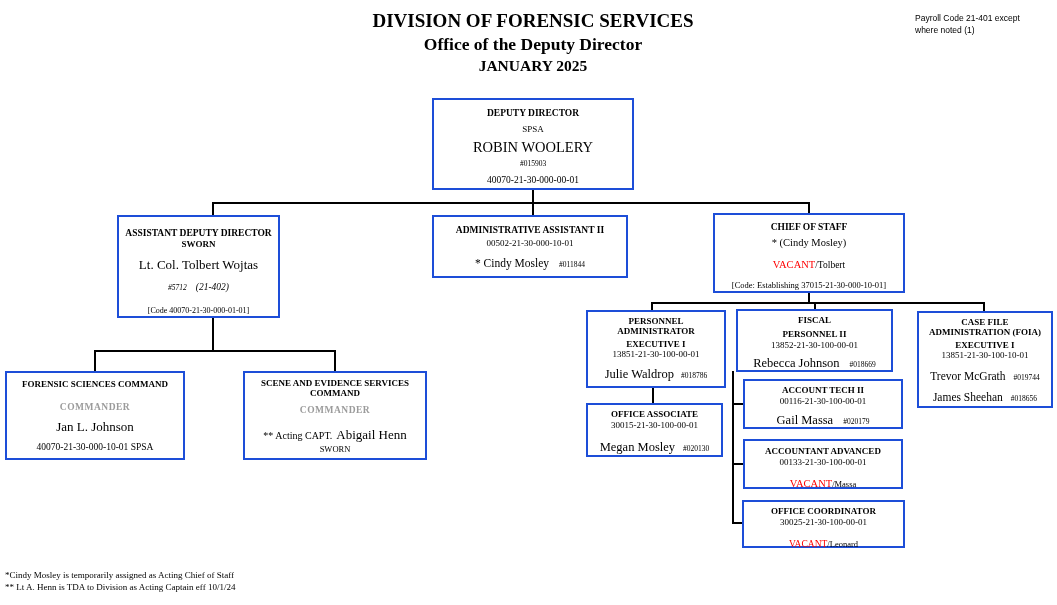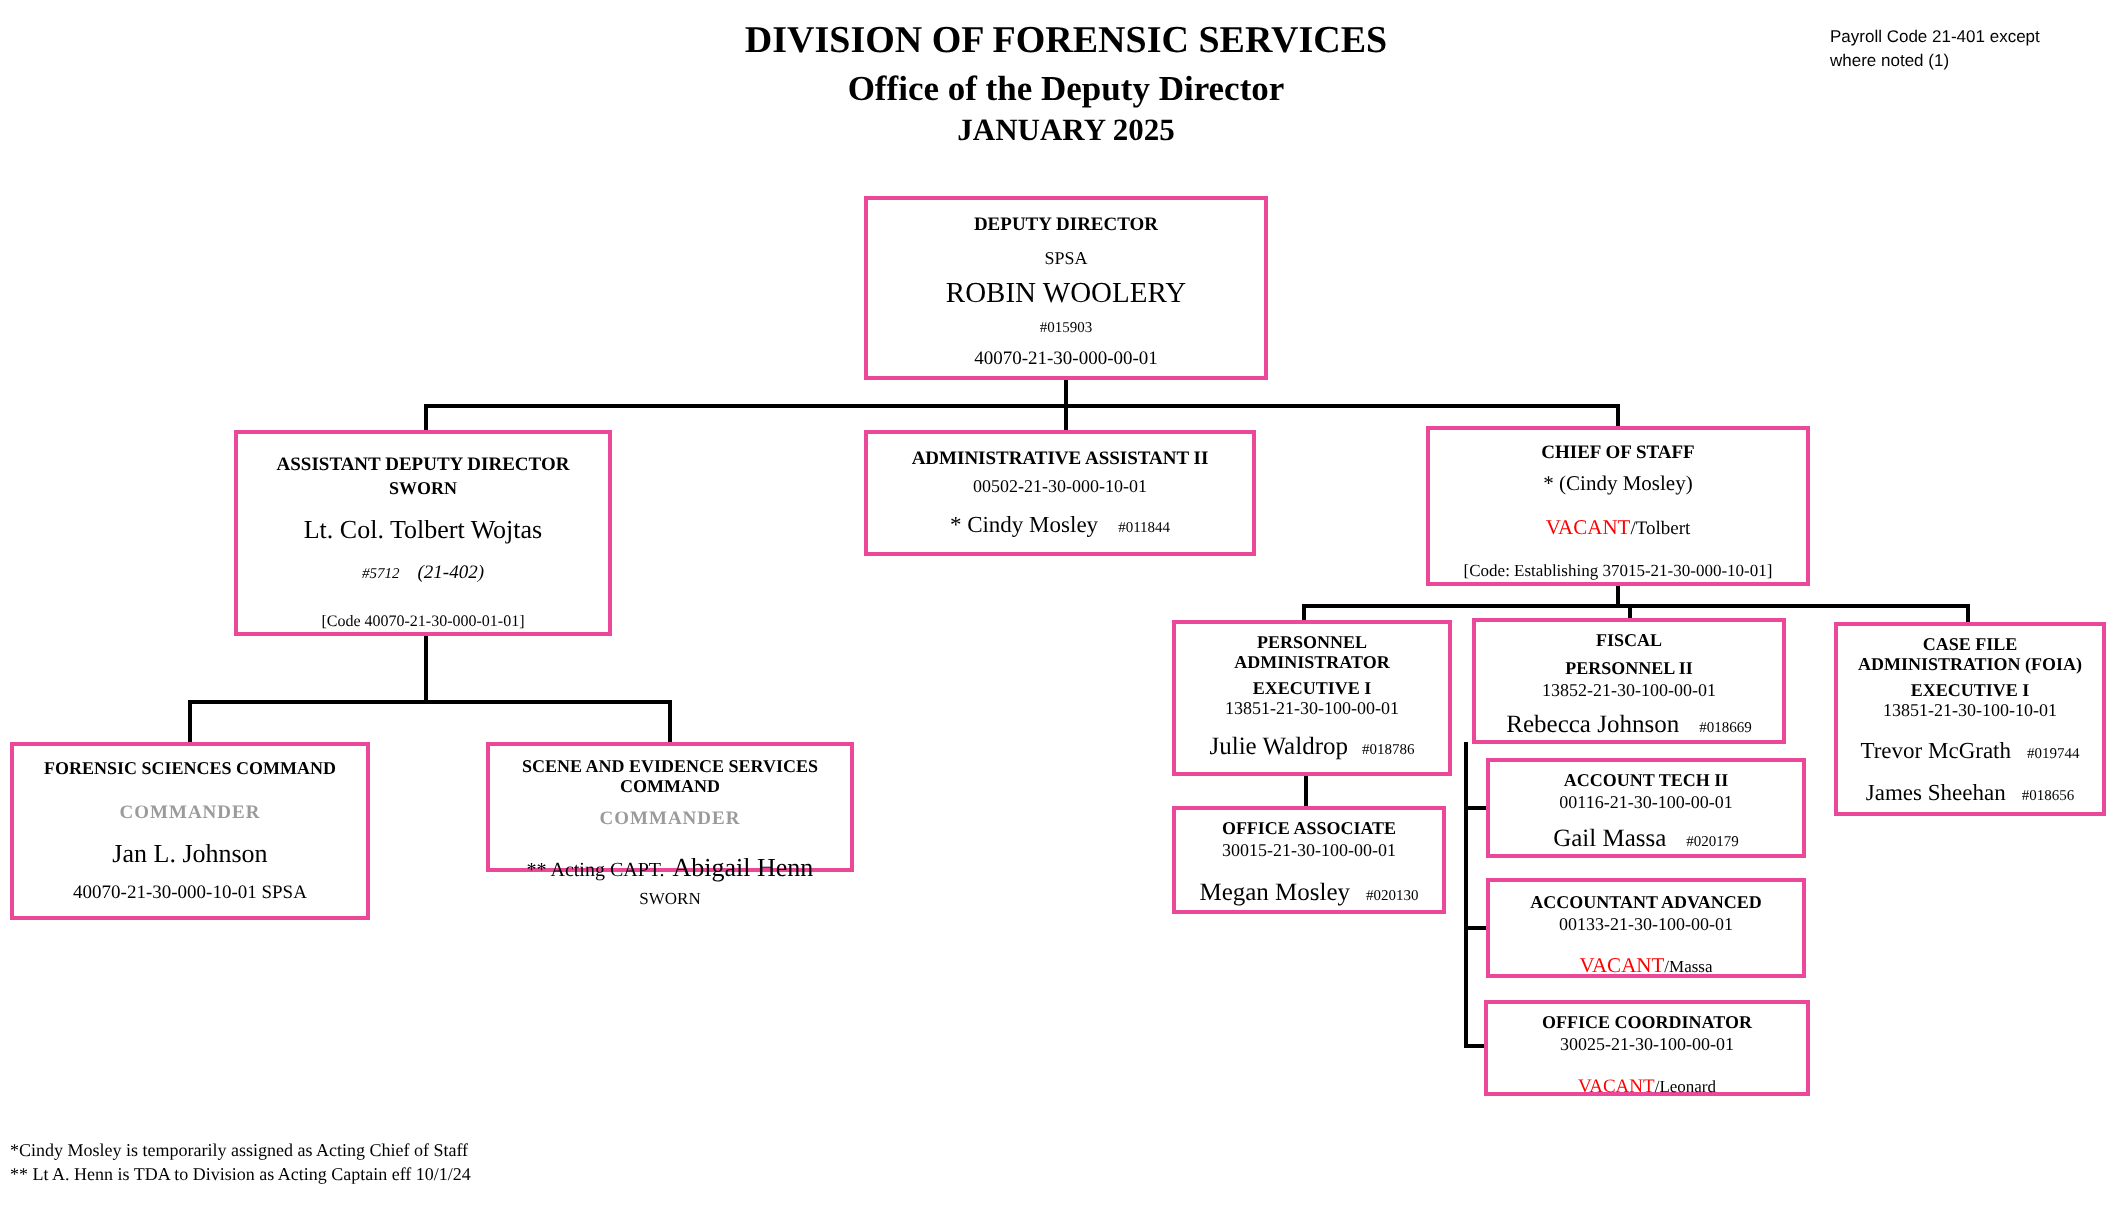--- a/index.html
+++ b/index.html
@@ -4,21 +4,21 @@
 <style>
   * { margin:0; padding:0; box-sizing:border-box; }
   html,body { background:#ffffff; }
   body { font-family:"Liberation Serif", serif; color:#000; }
   .canvas { position:relative; width:1057px; height:605px; background:#ffffff; overflow:hidden;padding-left:44px; }
 
   
   .conn { position:absolute; background:#000; }
 
   
-  .box { position:absolute; border:2px solid #ec4899; background:#fff; text-align:center; line-height:1.2; }
+  .box { position:absolute; border:2px solid #1d4ed8; background:#fff; text-align:center; line-height:1.2; }
 
   .bt   { font-weight:bold; font-size:9.5px; }   
   .bt8  { font-weight:bold; font-size:9px; }
   .sub  { font-weight:bold; font-size:9px; }
   .pln  { font-size:9.5px; }
   .code { font-size:9px; }
   .code8{ font-size:8px; }
   .nm14 { font-size:14.5px; }
   .nm13 { font-size:13px; }
   .nm12 { font-size:12.5px; }
@@ -80,21 +80,21 @@
   <div class="conn" style="left:732px; top:522px; width:12px; height:2px;"></div>
 
   <div class="box" style="left:432px; top:98px; width:202px; height:92px;">
     <div class="bt" style="margin-top:8px;">DEPUTY DIRECTOR</div>
     <div class="sub" style="margin-top:5px; font-weight:normal;">SPSA</div>
     <div class="nm14" style="margin-top:4px;">ROBIN WOOLERY</div>
     <div class="bdg" style="margin-top:2px;">#015903</div>
     <div class="pln" style="margin-top:7px;">40070-21-30-000-00-01</div>
   </div>
 
-  <div class="box" style="left:117px; top:215px; width:189px; height:103px;">
+  <div class="box" style="left:117px; top:215px; width:163px; height:103px;">
     <div class="bt" style="margin-top:11px;">ASSISTANT DEPUTY DIRECTOR</div>
     <div class="sub">SWORN</div>
     <div class="nm13" style="margin-top:7px;">Lt. Col. Tolbert Wojtas</div>
     <div style="margin-top:2px;font-style:italic;">
       <span class="bdg">#5712</span>
       <span class="pln" style="margin-left:5px;">(21-402)</span>
     </div>
     <div class="code8" style="margin-top:12px;">[Code  40070-21-30-000-01-01]</div>
   </div>
 
@@ -116,21 +116,21 @@
     <div class="code8" style="margin-top:8px; font-size:8.5px;">[Code: Establishing 37015-21-30-000-10-01]</div>
   </div>
 
   <div class="box" style="left:5px; top:371px; width:180px; height:89px;">
     <div class="bt8" style="margin-top:6px;">FORENSIC SCIENCES COMMAND</div>
     <div class="role" style="margin-top:12px;">COMMANDER</div>
     <div class="nm13" style="margin-top:6px;">Jan L. Johnson</div>
     <div class="pln" style="margin-top:7px;">40070-21-30-000-10-01 SPSA</div>
   </div>
 
-  <div class="box" style="left:243px; top:371px; width:184px; height:65px;">
+  <div class="box" style="left:243px; top:371px; width:184px; height:89px;">
     <div class="bt8" style="margin-top:5px; line-height:1.15;">
       <div>SCENE AND EVIDENCE SERVICES</div>
       <div>COMMAND</div>
     </div>
     <div class="role" style="margin-top:6px;">COMMANDER</div>
     <div style="margin-top:8px;">
       <span style="font-size:10px;">** Acting CAPT.</span>
       <span class="nm13">Abigail Henn</span>
     </div>
     <div class="code8" style="font-size:8.5px; margin-top:1px;">SWORN</div>

